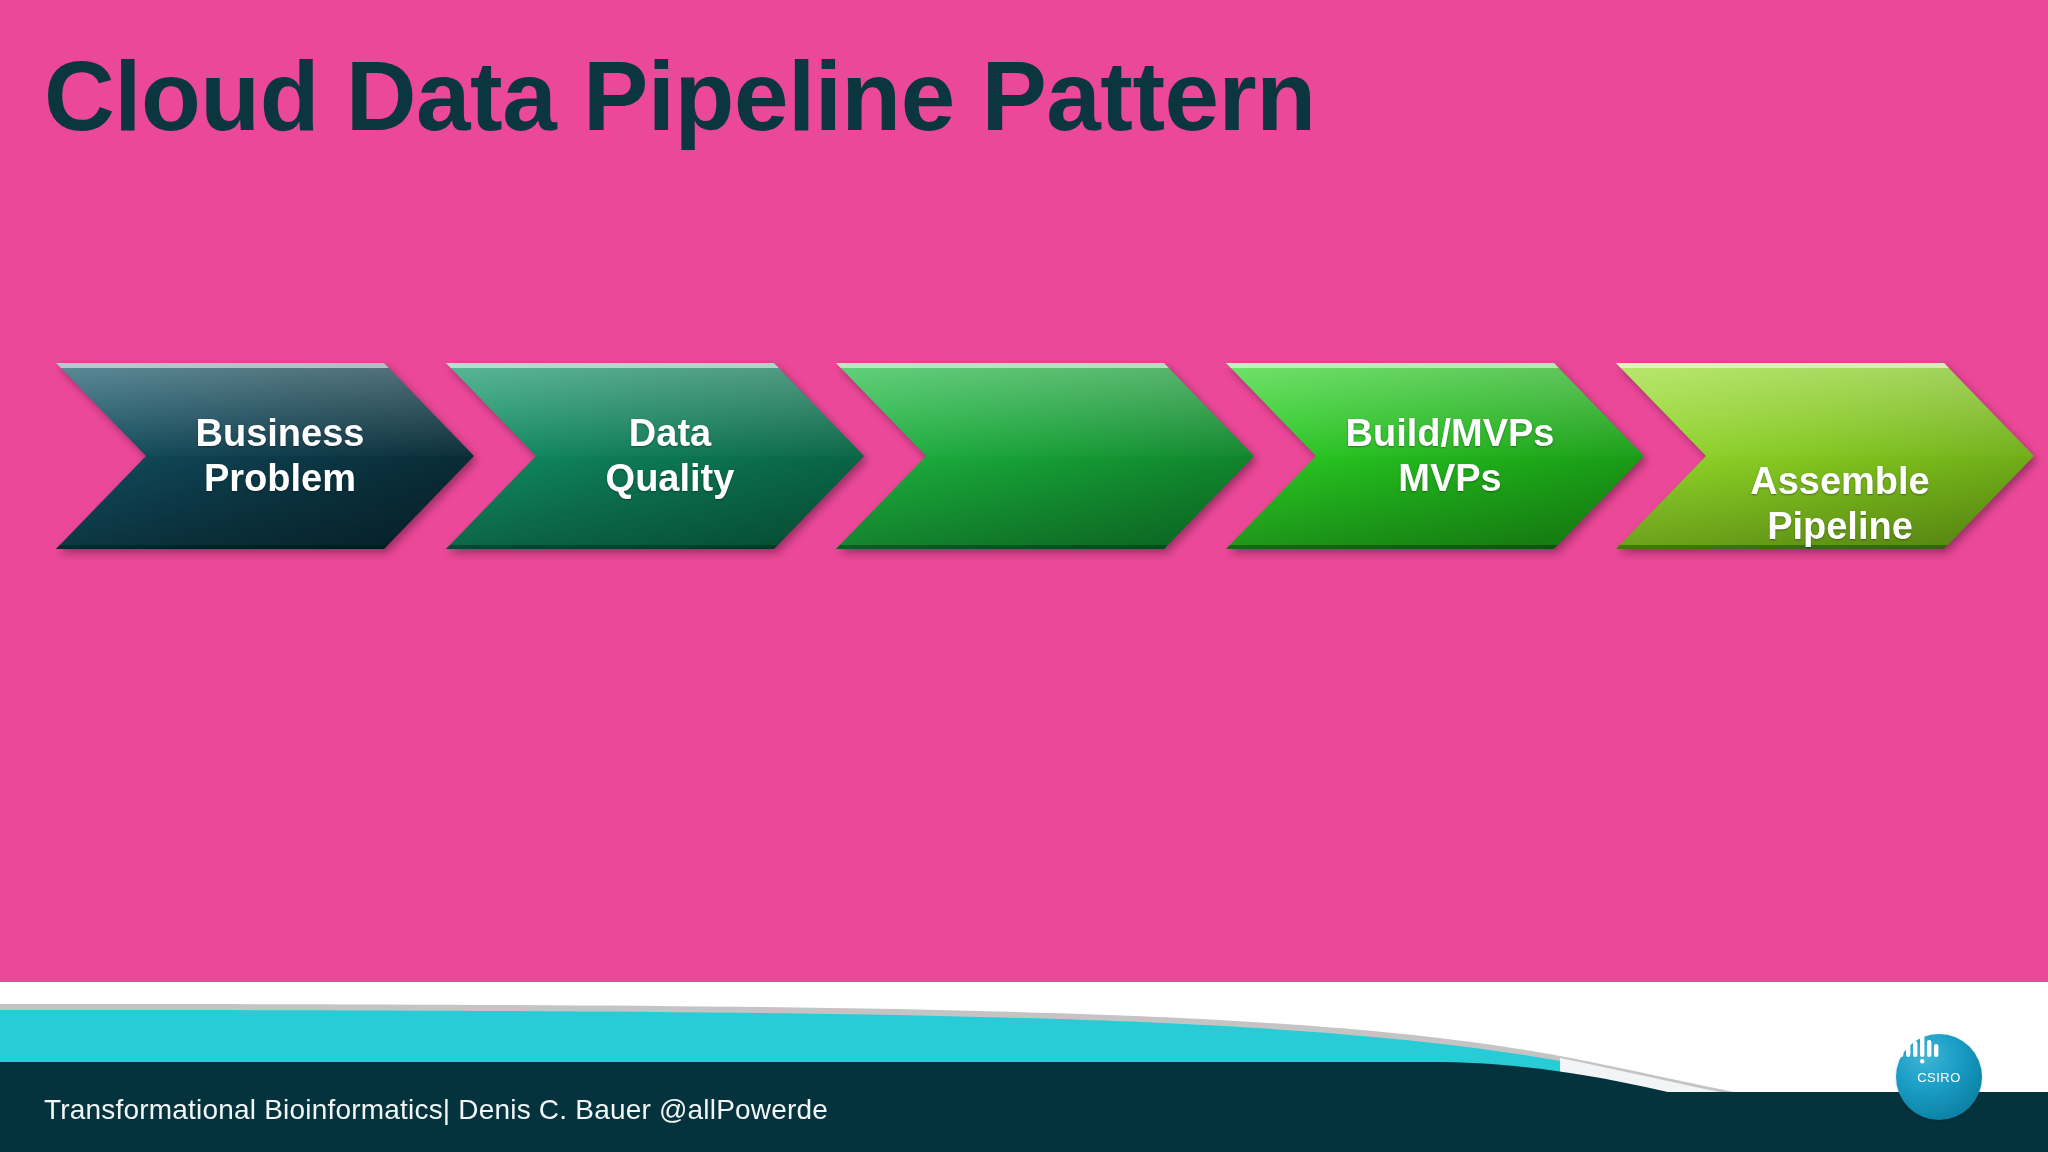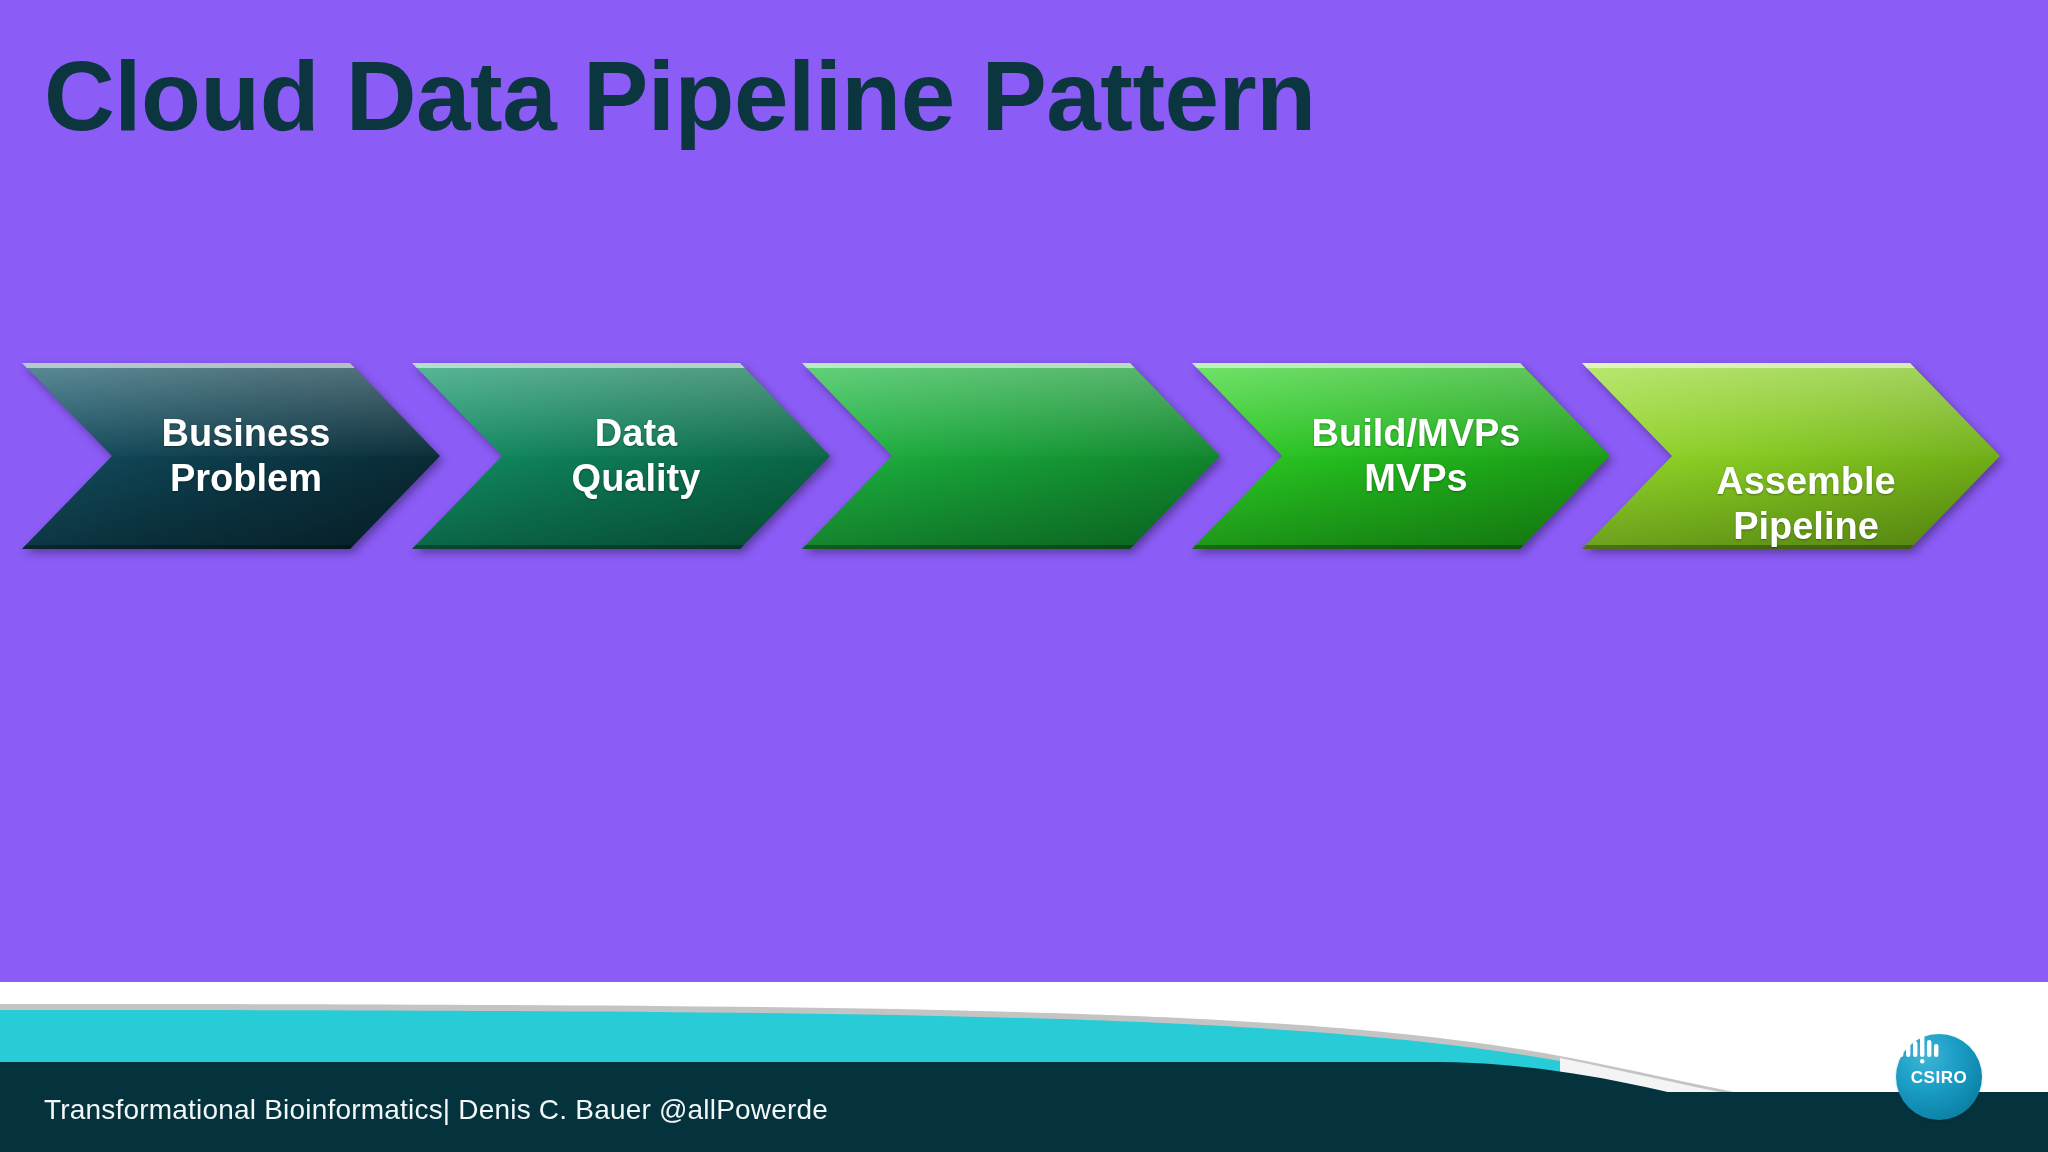--- a/index.html
+++ b/index.html
@@ -14,41 +14,41 @@
     position: relative;
     overflow: hidden;
     font-family: "Liberation Sans", sans-serif;
     background: #ffffff;
   }
 
   
   .slide {
     position: absolute;
     inset: 0;
-    background: #8b5cf6;
+    background: #ec4899;
   }
 
   
   .slide-title {
     position: absolute;
     left: 44px;
     top: 42px;
     width: 1700px;
     font-size: 98px;
     line-height: 1.12;
     font-weight: 700;
     letter-spacing: -0.5px;
     color: #0b3640;
     white-space: nowrap;
   }
 
   
   .process-row {
     position: absolute;
-    left: 22px;
+    left: 56px;
     top: 363px;
     width: 1970px;
     height: 190px;
   }
 
   .chevron {
     position: absolute;
     top: 0;
     height: 186px;
     -webkit-clip-path: polygon(0 0, calc(100% - 90px) 0, 100% 50%, calc(100% - 90px) 100%, 0 100%, 90px 50%);
@@ -152,22 +152,22 @@
     align-items: center;
     justify-content: center;
     box-shadow: 0 1px 3px rgba(0,0,0,0.20);
   }
   .csiro-bars {
     display: block;
     margin-bottom: 2px;
   }
   .csiro-word {
     color: #ffffff;
-    font-size: 17px;
-    font-weight: 700;
+    font-size: 13px;
+    font-weight: 400;
     letter-spacing: 0.5px;
     line-height: 1;
   }
 </style>
 </head>
 <body>
 
 <div class="slide">
 
   <div class="slide-title">Cloud Data Pipeline Pattern</div>

